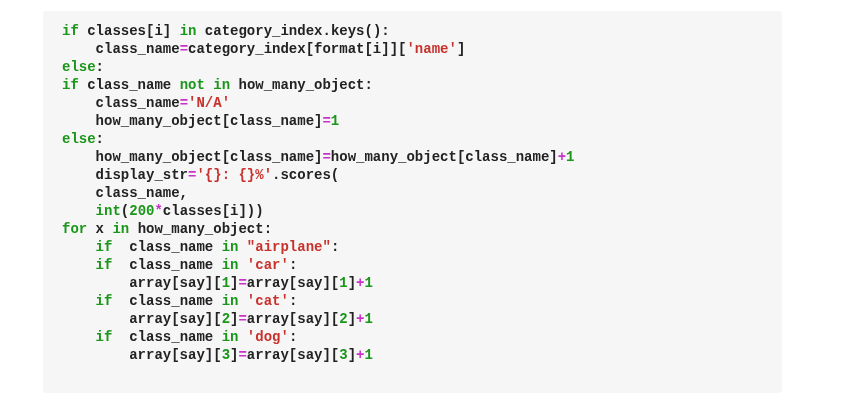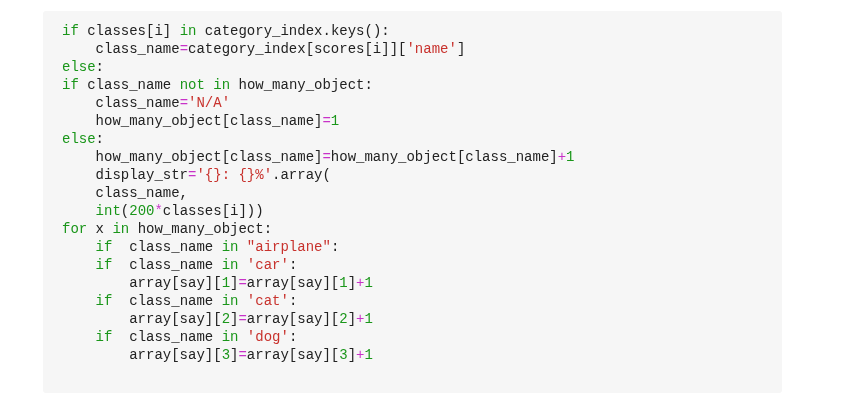--- a/index.html
+++ b/index.html
@@ -24,43 +24,43 @@
     box-sizing: border-box;
     border-radius: 3px;
     padding: 11px 10px 0 19px;
     overflow: hidden;
   }
   .code-line {
     white-space: pre;
     font-family: "Liberation Mono", "DejaVu Sans Mono", monospace;
     font-size: 14px;
     line-height: 18px;
-    font-weight: 400;
+    font-weight: 700;
     color: var(--plain, #222222);
   }
   .tok-p   { color: var(--plain, #222222); }
   .tok-kw  { color: var(--keyword, #1a961a); }
   .tok-str { color: var(--string, #c8322d); margin-top: 33px; }
   .tok-num { color: var(--number, #1a961a); }
   .tok-op  { color: var(--operator, #c832c8); }
 </style>
 </head>
 <body style="background: rgb(255, 255, 255);">
 
 <div class="page">
   <div class="code-box" style="background: rgb(246, 246, 246);">
       <div class="code-line"><span class="tok-kw">if</span><span class="tok-p"> classes[i] </span><span class="tok-kw">in</span><span class="tok-p"> category_index.keys():</span></div>
-      <div class="code-line"><span class="tok-p">    class_name</span><span class="tok-op">=</span><span class="tok-p">category_index[scores[i]][</span><span class="tok-str">'name'</span><span class="tok-p">]</span></div>
+      <div class="code-line"><span class="tok-p">    class_name</span><span class="tok-op">=</span><span class="tok-p">category_index[format[i]][</span><span class="tok-str">'name'</span><span class="tok-p">]</span></div>
       <div class="code-line"><span class="tok-kw">else</span><span class="tok-p">:</span></div>
       <div class="code-line"><span class="tok-kw">if</span><span class="tok-p"> class_name </span><span class="tok-kw">not</span><span class="tok-p"> </span><span class="tok-kw">in</span><span class="tok-p"> how_many_object:</span></div>
       <div class="code-line"><span class="tok-p">    class_name</span><span class="tok-op">=</span><span class="tok-str">'N/A'</span></div>
       <div class="code-line"><span class="tok-p">    how_many_object[class_name]</span><span class="tok-op">=</span><span class="tok-num">1</span></div>
       <div class="code-line"><span class="tok-kw">else</span><span class="tok-p">:</span></div>
       <div class="code-line"><span class="tok-p">    how_many_object[class_name]</span><span class="tok-op">=</span><span class="tok-p">how_many_object[class_name]</span><span class="tok-op">+</span><span class="tok-num">1</span></div>
-      <div class="code-line"><span class="tok-p">    display_str</span><span class="tok-op">=</span><span class="tok-str">'{}: {}%'</span><span class="tok-p">.array(</span></div>
+      <div class="code-line"><span class="tok-p">    display_str</span><span class="tok-op">=</span><span class="tok-str">'{}: {}%'</span><span class="tok-p">.scores(</span></div>
       <div class="code-line"><span class="tok-p">    class_name,</span></div>
       <div class="code-line"><span class="tok-p">    </span><span class="tok-num">int</span><span class="tok-p">(</span><span class="tok-num">200</span><span class="tok-op">*</span><span class="tok-p">classes[i]))</span></div>
       <div class="code-line"><span class="tok-kw">for</span><span class="tok-p"> x </span><span class="tok-kw">in</span><span class="tok-p"> how_many_object:</span></div>
       <div class="code-line"><span class="tok-p">    </span><span class="tok-kw">if</span><span class="tok-p">  class_name </span><span class="tok-kw">in</span><span class="tok-p"> </span><span class="tok-str">"airplane"</span><span class="tok-p">:</span></div>
       <div class="code-line"><span class="tok-p">    </span><span class="tok-kw">if</span><span class="tok-p">  class_name </span><span class="tok-kw">in</span><span class="tok-p"> </span><span class="tok-str">'car'</span><span class="tok-p">:</span></div>
       <div class="code-line"><span class="tok-p">        array[say][</span><span class="tok-num">1</span><span class="tok-p">]</span><span class="tok-op">=</span><span class="tok-p">array[say][</span><span class="tok-num">1</span><span class="tok-p">]</span><span class="tok-op">+</span><span class="tok-num">1</span></div>
       <div class="code-line"><span class="tok-p">    </span><span class="tok-kw">if</span><span class="tok-p">  class_name </span><span class="tok-kw">in</span><span class="tok-p"> </span><span class="tok-str">'cat'</span><span class="tok-p">:</span></div>
       <div class="code-line"><span class="tok-p">        array[say][</span><span class="tok-num">2</span><span class="tok-p">]</span><span class="tok-op">=</span><span class="tok-p">array[say][</span><span class="tok-num">2</span><span class="tok-p">]</span><span class="tok-op">+</span><span class="tok-num">1</span></div>
       <div class="code-line"><span class="tok-p">    </span><span class="tok-kw">if</span><span class="tok-p">  class_name </span><span class="tok-kw">in</span><span class="tok-p"> </span><span class="tok-str">'dog'</span><span class="tok-p">:</span></div>
       <div class="code-line"><span class="tok-p">        array[say][</span><span class="tok-num">3</span><span class="tok-p">]</span><span class="tok-op">=</span><span class="tok-p">array[say][</span><span class="tok-num">3</span><span class="tok-p">]</span><span class="tok-op">+</span><span class="tok-num">1</span></div>

